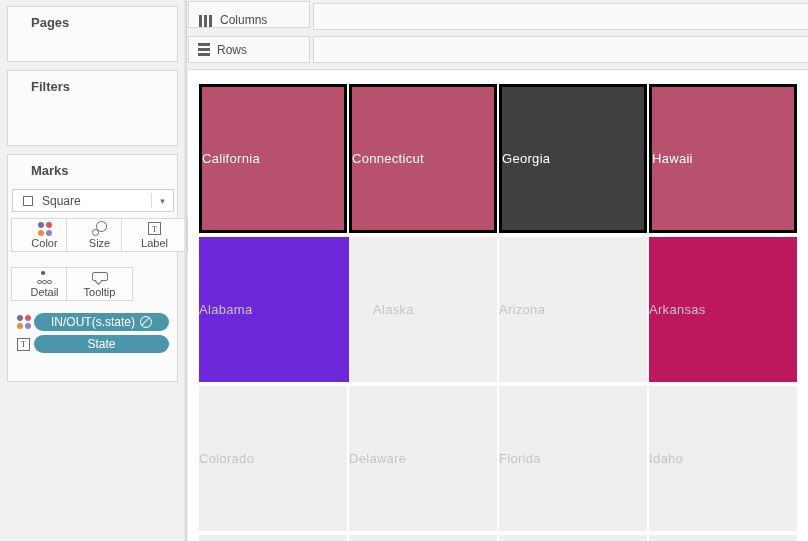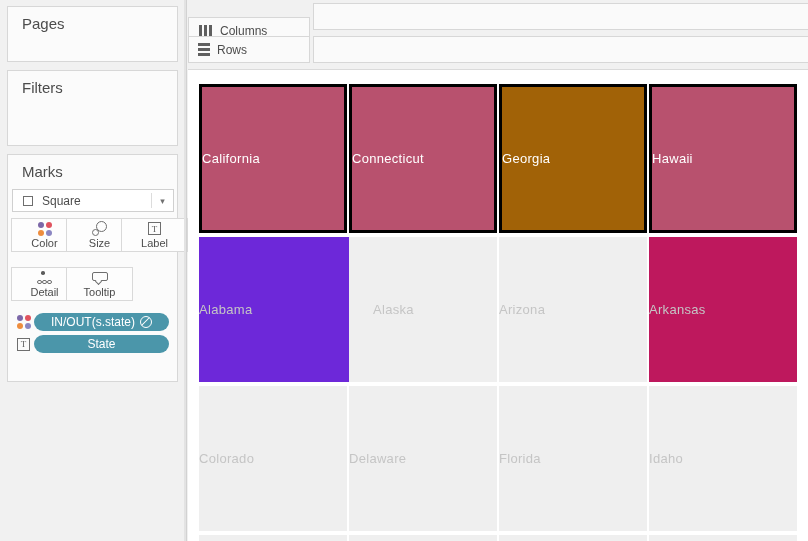--- a/index.html
+++ b/index.html
@@ -13,21 +13,21 @@
   .app { position: absolute; inset: 0; }
 
   
   .card {
     position: absolute; left: 7px; width: 171px;
     background: #fbfbfb; border: 1px solid #d7d7d7;
   }
   #card-pages   { top: 6px;   height: 56px; }
   #card-filters { top: 70px;  height: 76px; padding-left: 43px; }
   #card-marks   { top: 154px; height: 228px; }
-  .card-title { position: absolute; left: 14px; top: 8px; font-size: 15px; color: #4c4c4c; }
+  .card-title { position: absolute; left: 23px; top: 8px; font-size: 13px; color: #4c4c4c; font-weight: bold; }
 
   .vsash { position: absolute; left: 184px; top: 0; width: 3px; height: 541px; background: #e3e3e3; border-right: 1px solid #d2d2d2; }
 
   
   .mark-dropdown {
     position: absolute; left: 4px; top: 34px; width: 162px; height: 23px;
     background: #ffffff; border: 1px solid #d0d0d0;
     display: flex; align-items: center; font-size: 12px; color: #4c4c4c;
   }
   .sq-outline { width: 10px; height: 10px; border: 1.5px solid #6e6e6e; margin: 0 9px 0 10px; }
@@ -89,21 +89,21 @@
   }
   .icon-set { position: relative; width: 12px; height: 12px; border: 1.3px solid #fff; border-radius: 50%; margin-left: 5px; flex: none; }
   .icon-set::after { content: ""; position: absolute; left: 4.2px; top: -1px; width: 1.3px; height: 11px; background: #fff; transform: rotate(45deg); }
 
   
   .shelf-label {
     position: absolute; left: 188px; width: 122px; height: 27px;
     background: #fafafa; border: 1px solid #d7d7d7;
     display: flex; align-items: center; font-size: 12px; color: #4c4c4c;
   }
-  #columns-label { top: 17px; }
+  #columns-label { top: 1px; align-items: flex-end; }
   #rows-label    { top: 36px; }
   .shelf-field {
     position: absolute; left: 313px; width: 495px; height: 27px;
     background: #fafafa; border: 1px solid #d7d7d7; border-right: none;
   }
   #columns-field { top: 3px; }
   #rows-field    { top: 36px; }
 
   .icon-cols { display: flex; gap: 2px; margin: 0 8px 0 10px; }
   .icon-cols i { width: 3px; height: 12px; background: #5f5f5f; }
@@ -242,21 +242,21 @@
   </div>
   <div class="shelf-field" id="rows-field"></div>
 
   <div class="canvas">
       <div class="cell" style="left: 11px; top: 14px; width: 148px; height: 149px; background: rgb(184, 81, 110); border: 3px solid rgb(0, 0, 0);">
         <span style="color: rgb(255, 255, 255);">California</span>
       </div>
       <div class="cell" style="left: 161px; top: 14px; width: 148px; height: 149px; background: rgb(184, 81, 110); border: 3px solid rgb(0, 0, 0);">
         <span style="color: rgb(255, 255, 255);">Connecticut</span>
       </div>
-      <div class="cell" style="left: 311px; top: 14px; width: 148px; height: 149px; background: #a16207; border: 3px solid rgb(0, 0, 0);">
+      <div class="cell" style="left: 311px; top: 14px; width: 148px; height: 149px; background: #404040; border: 3px solid rgb(0, 0, 0);">
         <span style="color: rgb(255, 255, 255);">Georgia</span>
       </div>
       <div class="cell" style="left: 461px; top: 14px; width: 148px; height: 149px; background: rgb(184, 81, 110); border: 3px solid rgb(0, 0, 0);">
         <span style="color: rgb(255, 255, 255);">Hawaii</span>
       </div>
       <div class="cell" style="left: 11px; top: 167px; width: 152px; height: 145px; background: #6d28d9;">
         <span style="color: rgb(197, 197, 197);">Alabama</span>
       </div>
       <div class="cell" style="left: 161px; top: 167px; width: 148px; height: 145px; background: rgb(239, 239, 239); padding-left: 24px;">
         <span style="color: rgb(197, 197, 197);">Alaska</span>

